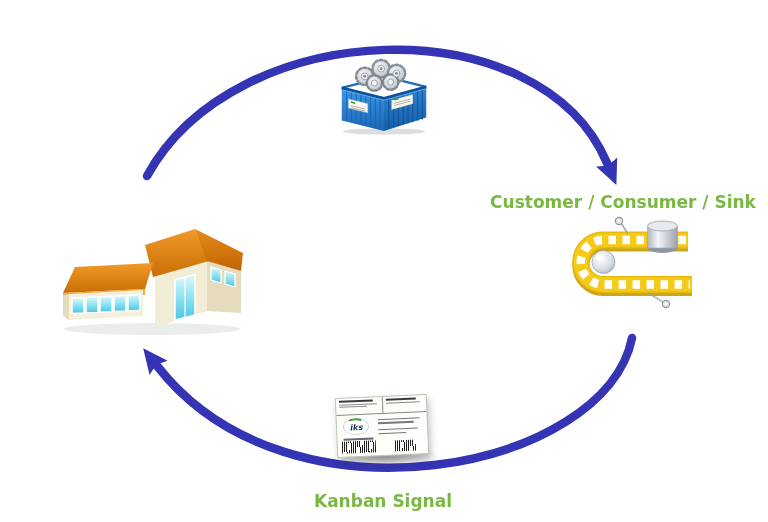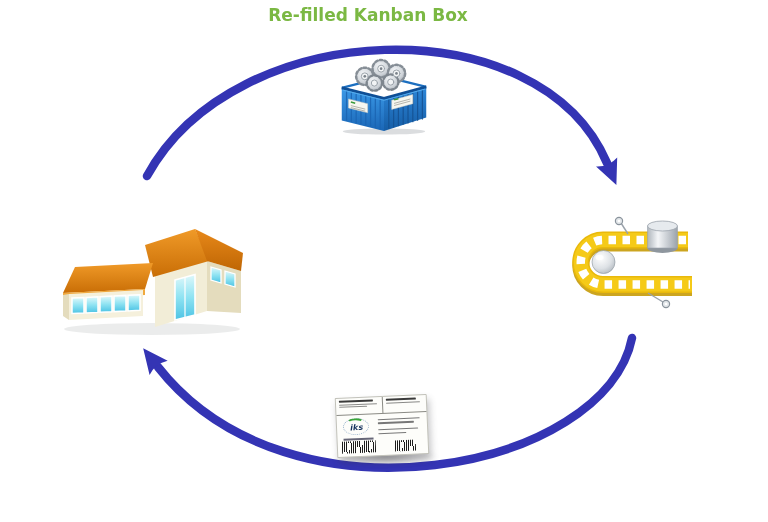--- a/index.html
+++ b/index.html
@@ -71,21 +71,22 @@
   <svg class="layer" width="768" height="522" viewBox="0 0 768 522">
     <defs>
       <marker id="ah" viewBox="0 0 30 30" refX="3" refY="15" markerWidth="30" markerHeight="30" markerUnits="userSpaceOnUse" orient="auto">
         <path d="M2,3.5 L27,15 L2,26.5 Q7.5,15 2,3.5 Z" fill="#3434b4"></path>
       </marker>
     </defs>
     <path class="arrow-stroke" d="M147,176 C235,15 540,5 607,163" marker-end="url(#ah)"></path>
     <path class="arrow-stroke" d="M632,338 C606,470 290,535 158,367" marker-end="url(#ah)"></path>
   </svg>
 
-  <div class="label centered" id="label-top">Re-filled Kanban Box</div>
+  <div class="label centered" id="label-right">Customer / Consumer / Sink</div>
+  <div class="label centered" id="label-bottom">Kanban Signal</div>
 
   <svg class="illus" style="left:336px;top:57px;" width="96" height="78" viewBox="0 0 100 81">
     <defs>
       <linearGradient id="bxF" x1="0" y1="0" x2="0" y2="1">
         <stop offset="0" stop-color="#3b9ae8"></stop>
           <stop offset="1" stop-color="#1a66b6"></stop>
       </linearGradient>
       <linearGradient id="bxR" x1="0" y1="0" x2="0" y2="1">
         <stop offset="0" stop-color="#2d86d8"></stop>
           <stop offset="1" stop-color="#155da6"></stop>

